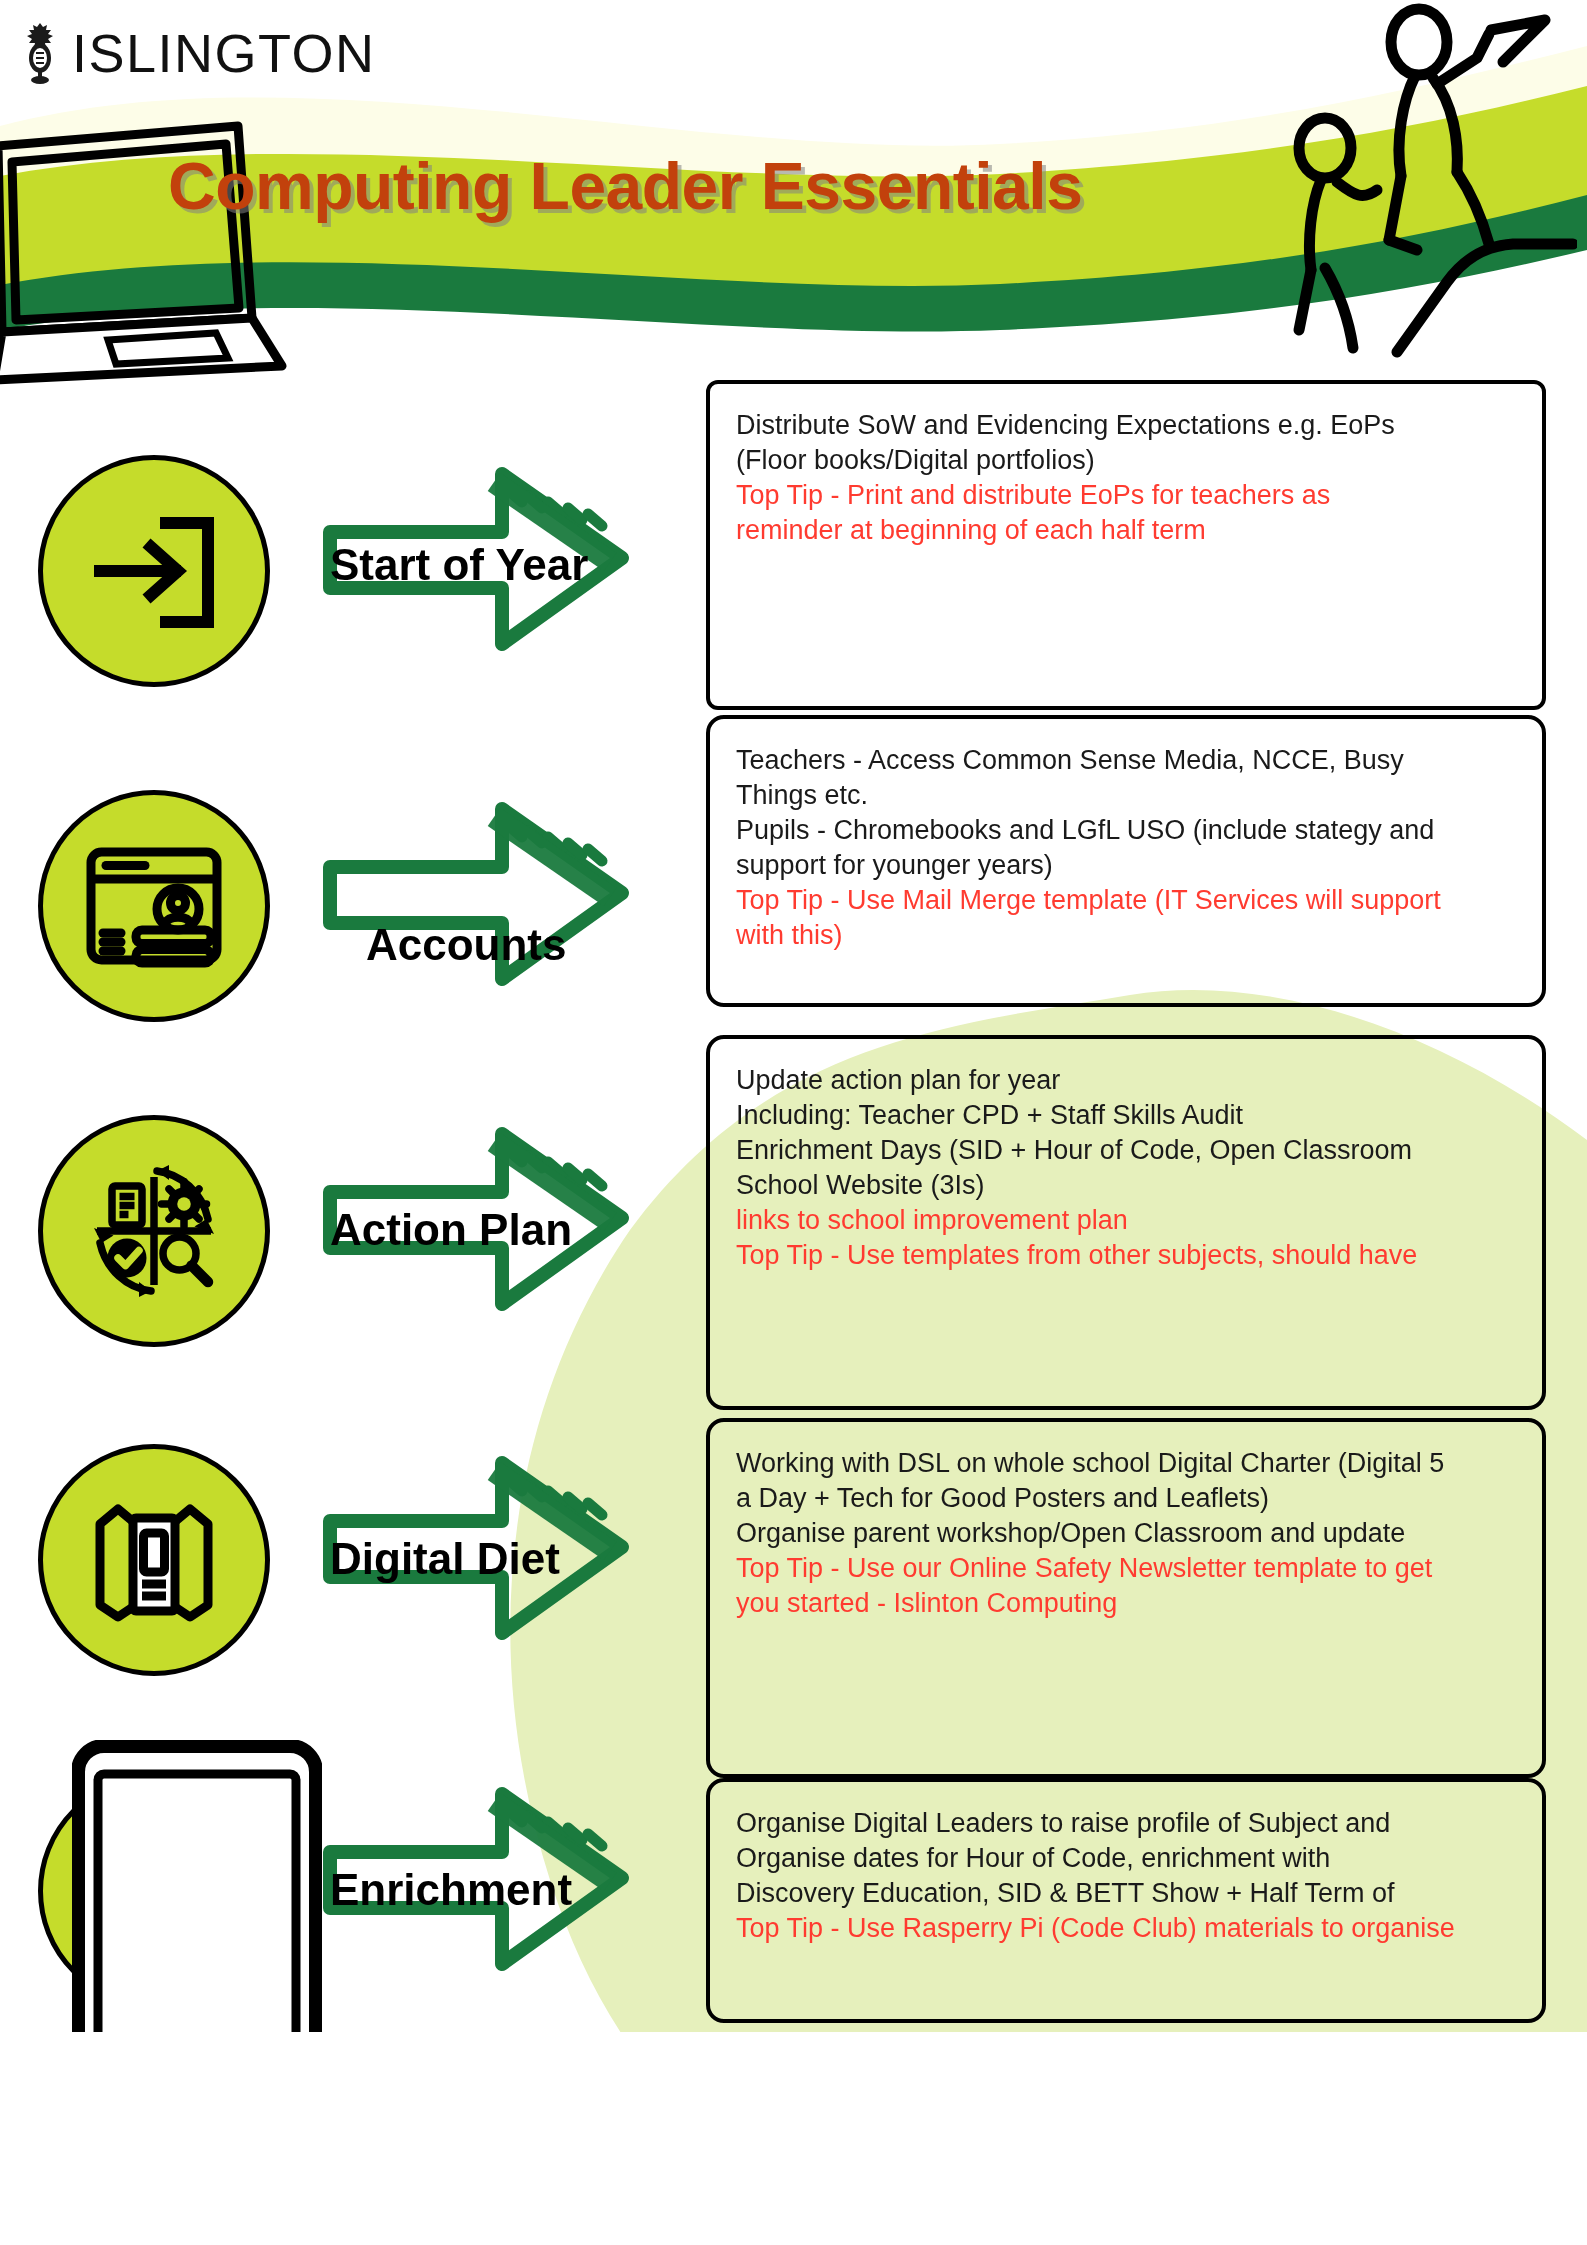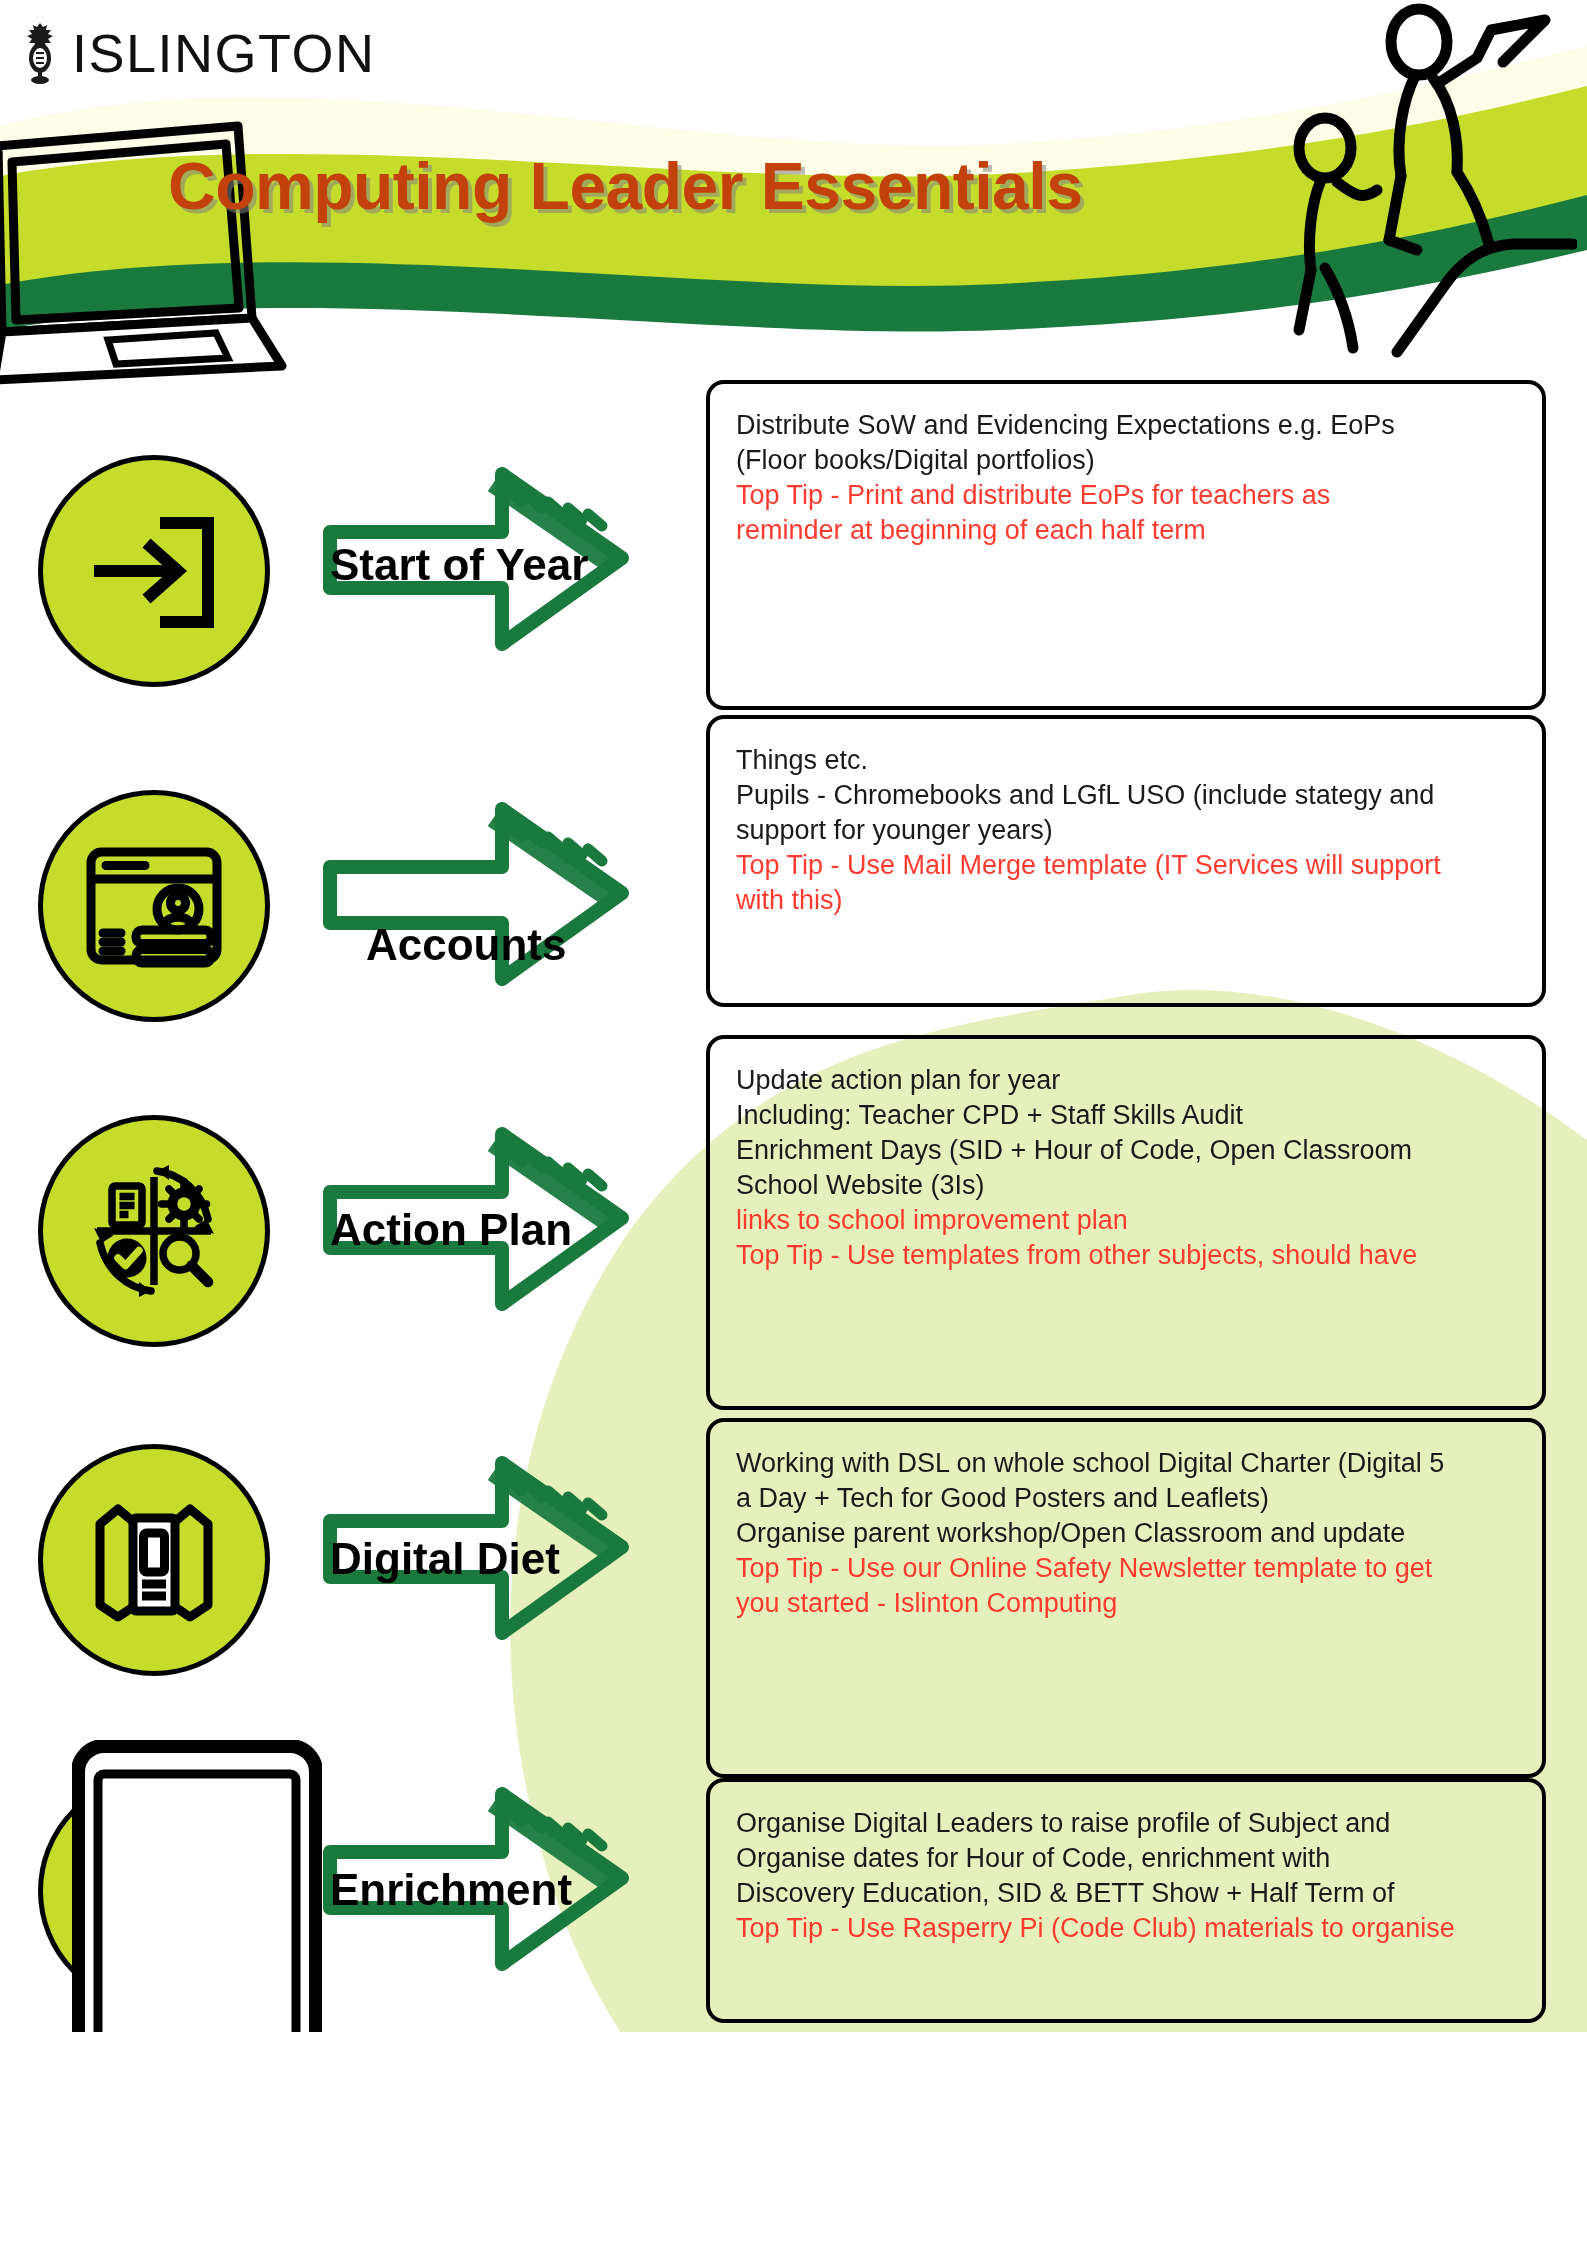--- a/index.html
+++ b/index.html
@@ -135,21 +135,21 @@
   }
   .textbox p.tip {
     color: #ff3b30;
   }
 
   
   #row1 { top: 0; }
   #row1 .circle   { top: 455px; }
   #row1 .arrow-wrap { top: 440px; }
   #row1 .step-label { top: 540px; }
-  #row1 .textbox  { top: 380px; min-height: 330px; }
+  #row1 .textbox  { top: 380px; min-height: 330px; border-radius: 12px; }
 
   #row2 .circle   { top: 790px; }
   #row2 .arrow-wrap { top: 775px; }
   #row2 .step-label { top: 920px; margin-left: 36px; }
   #row2 .textbox  { top: 715px; min-height: 292px; }
 
   #row3 .circle   { top: 1115px; }
   #row3 .arrow-wrap { top: 1100px; }
   #row3 .step-label { top: 1205px; }
   #row3 .textbox  { top: 1035px; min-height: 375px; }
@@ -309,20 +309,21 @@
               <path d="M206 56 L220 68"></path>
             <path d="M226 62 L240 74"></path>
               <path d="M246 68 L260 80"></path>
             <path d="M266 74 L280 86"></path>
           </g>
           <path d="M172 42 L288 122" stroke="#1a7a3e" stroke-width="22" fill="none" opacity="0.95"></path>
         </svg>
       </div>
       <div class="step-label">Accounts</div>
       <div class="textbox">
+        <p>Teachers - Access Common Sense Media, NCCE, Busy</p>
         <p>Things etc.</p>
         <p>Pupils - Chromebooks and LGfL USO (include stategy and</p>
         <p>support for younger years)</p>
         <p class="tip">Top Tip - Use Mail Merge template (IT Services will support</p>
         <p class="tip">with this)</p>
       </div>
     </div>
 
     <div class="row" id="row3">
       <div class="circle">

